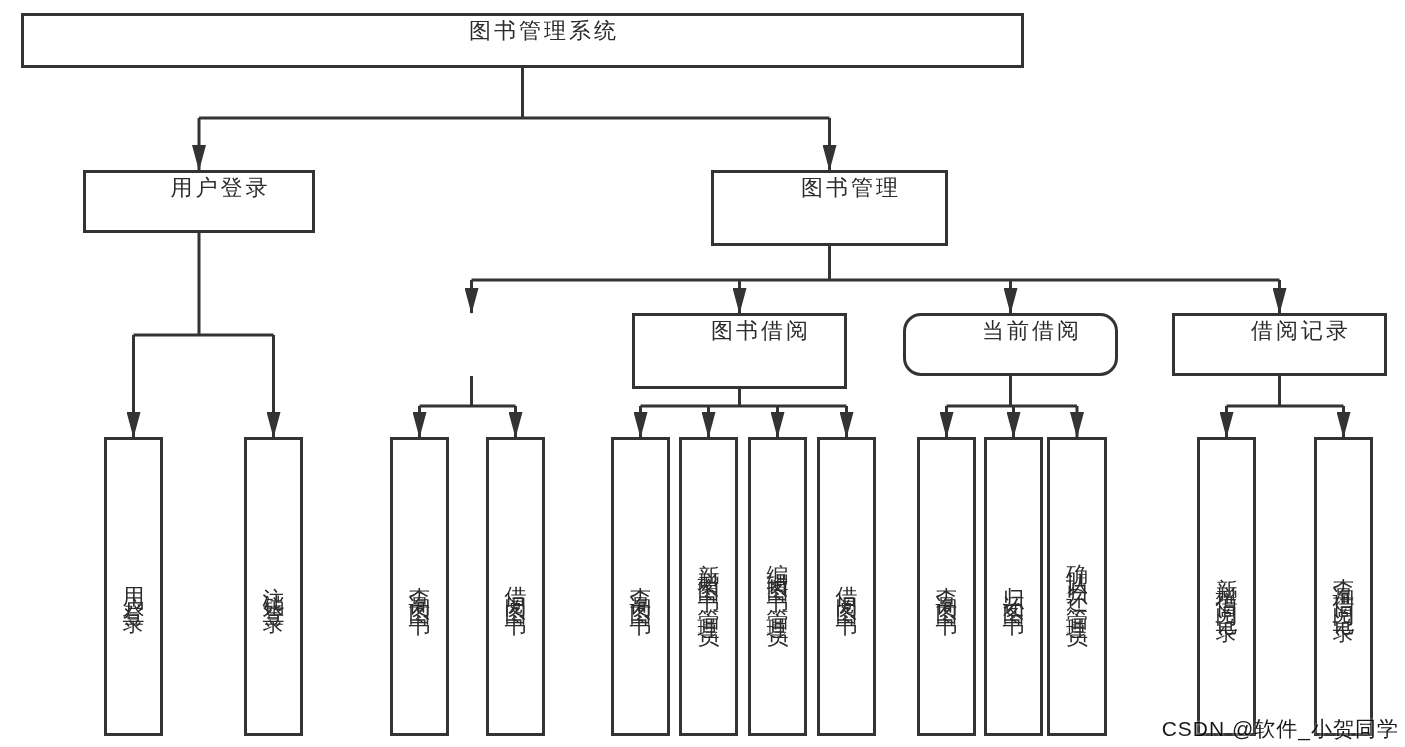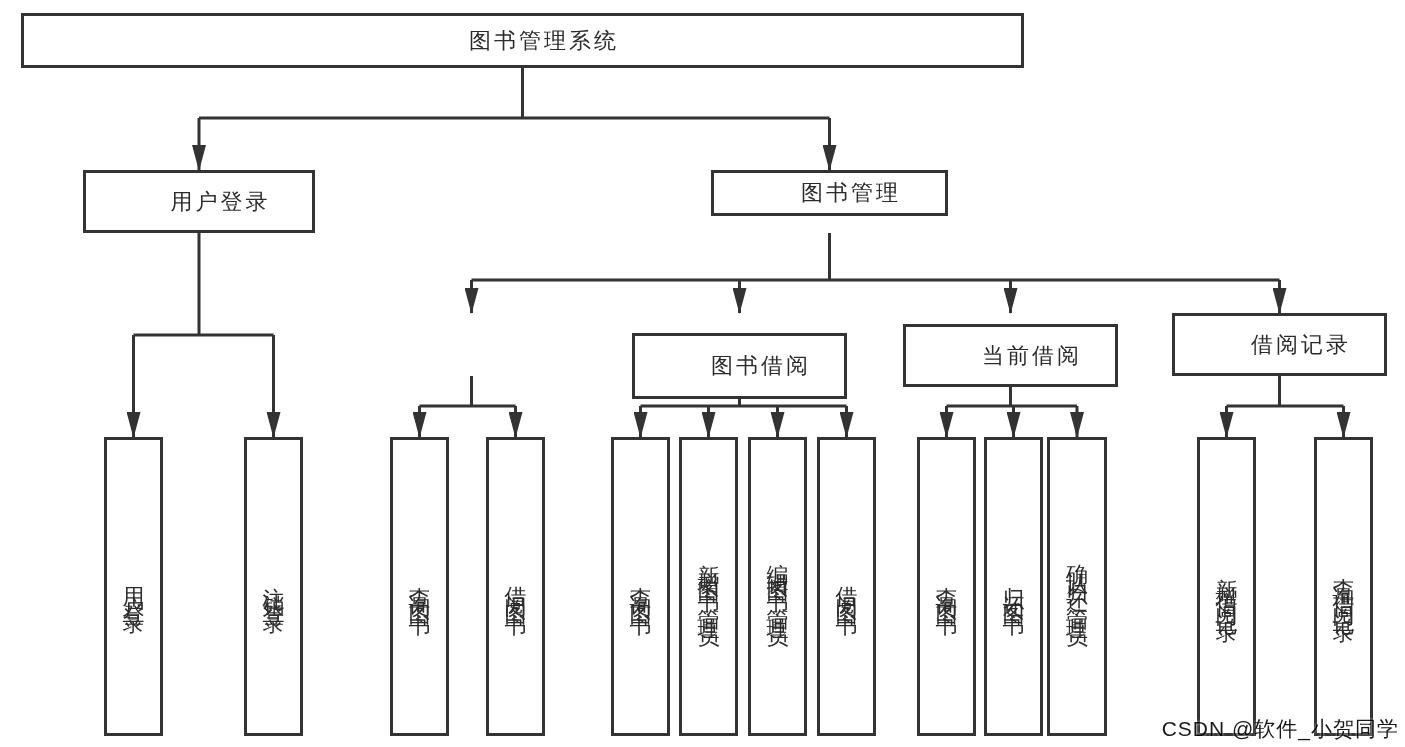--- a/index.html
+++ b/index.html
@@ -20,21 +20,21 @@
     left: 0; top: 0;
     width: 1405px; height: 747px;
     pointer-events: none;
   }
   .hbox {
     position: absolute;
     box-sizing: border-box;
     border: 3px solid #333333;
     background: #ffffff;
     display: flex;
-    align-items: center;
+    align-items: flex-start;
     justify-content: center;
     z-index: 2;
     padding-left: 40px;
   }
   .hbox .lbl {
     font-size: 22px;
     letter-spacing: 3px;
     color: #2b2b2b;
     white-space: nowrap;
     text-indent: 3px; 
@@ -136,28 +136,28 @@
     </g>
   </svg>
 
   <div class="hbox" style="left:21px; top:13px; width:1003px; height:55px;">
     <span class="lbl">图书管理系统</span>
   </div>
 
   <div class="hbox" style="left:83px; top:170px; width:232px; height:63px;">
     <span class="lbl">用户登录</span>
   </div>
-  <div class="hbox" style="left:711px; top:170px; width:237px; height:46px;">
+  <div class="hbox" style="left:711px; top:170px; width:237px; height:76px;">
     <span class="lbl">图书管理</span>
   </div>
 
-  <div class="hbox" style="left:632px; top:313px; width:215px; height:66px;margin-top:20px;">
+  <div class="hbox" style="left:632px; top:313px; width:215px; height:76px;">
     <span class="lbl">图书借阅</span>
   </div>
-  <div class="hbox" style="left:903px; top:324px; width:215px; height:63px;">
+  <div class="hbox" style="left:903px; top:313px; width:215px; height:63px;border-radius:18px;">
     <span class="lbl">当前借阅</span>
   </div>
   <div class="hbox" style="left:1172px; top:313px; width:215px; height:63px;">
     <span class="lbl">借阅记录</span>
   </div>
 
   <div class="vbox" style="left:104px;">
     <span class="lbl">用户登录</span>
   </div>
   <div class="vbox" style="left:244px;">

